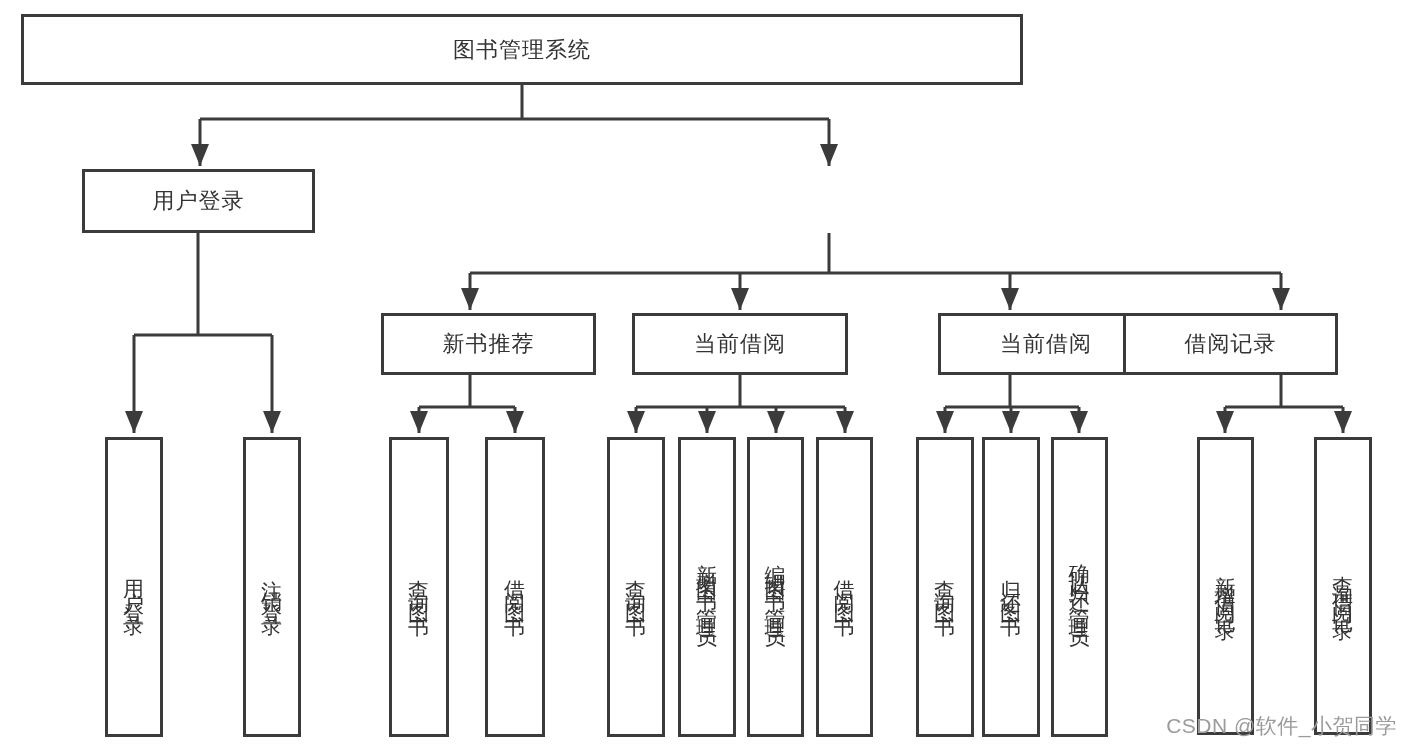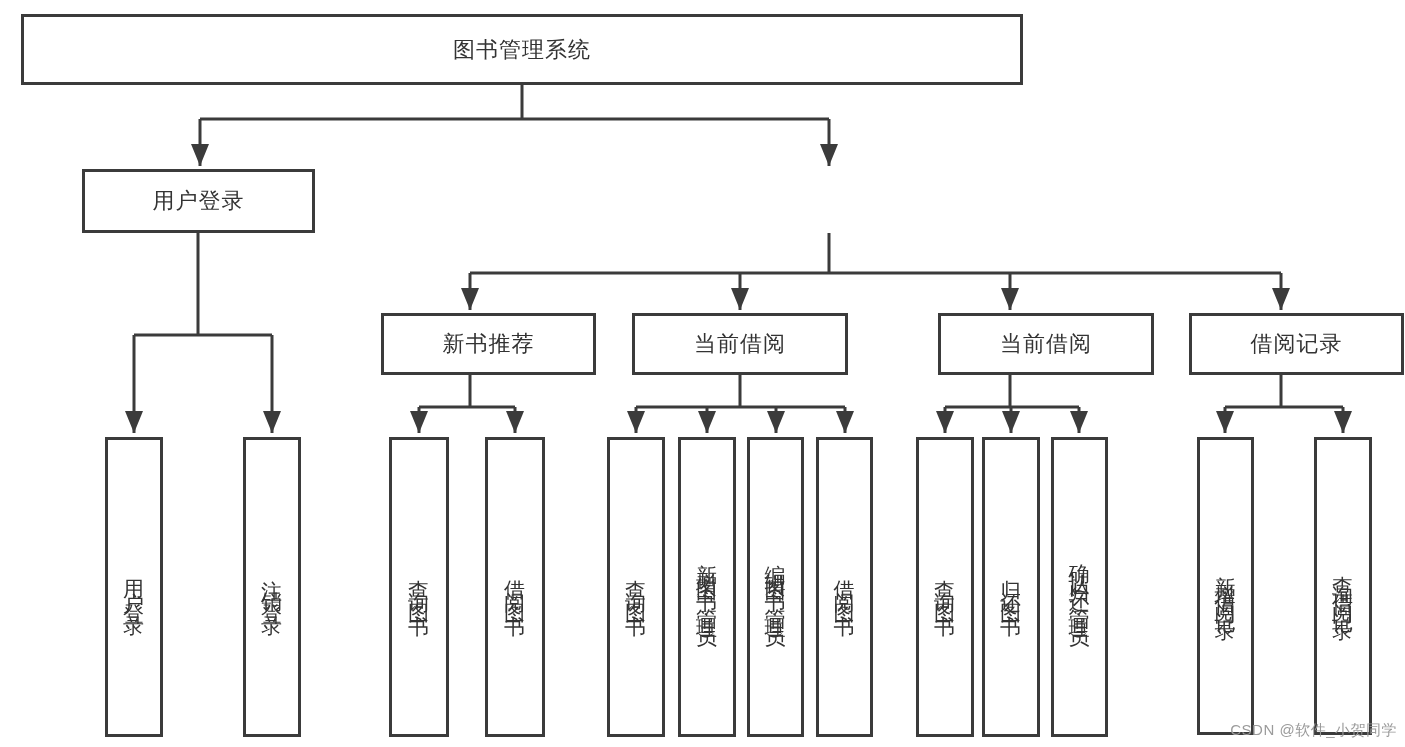--- a/index.html
+++ b/index.html
@@ -43,21 +43,21 @@
     letter-spacing: 12px;
     line-height: 1;
     white-space: nowrap;
   }
   .node.v.long span { letter-spacing: 9px; }
   .node.v.mid span  { letter-spacing: 9px; }
   .watermark {
     position: absolute;
     right: 8px;
     bottom: 7px;
-    font-size: 15px;
+    font-size: 21px;
     color: #9b9b9b;
     letter-spacing: 0.5px;
     white-space: nowrap;
     z-index: 5;
   }
 </style>
 </head>
 <body>
 
 <div class="stage">
@@ -113,21 +113,21 @@
 
   <div class="node h" style="left:381px; top:313px; width:215px; height:62px;">
     <span>新书推荐</span>
   </div>
   <div class="node h" style="left:632px; top:313px; width:216px; height:62px;">
     <span>当前借阅</span>
   </div>
   <div class="node h" style="left:902px; top:313px; width:216px; height:62px;margin-left:36px;">
     <span>当前借阅</span>
   </div>
-  <div class="node h" style="left:1189px; top:313px; width:215px; height:62px;">
+  <div class="node h" style="left:1123px; top:313px; width:215px; height:62px;">
     <span>借阅记录</span>
   </div>
 
   <div class="node v" style="left:105px; top:437px; width:58px; height:300px;">
     <span>用户登录</span>
   </div>
   <div class="node v" style="left:243px; top:437px; width:58px; height:300px;">
     <span>注销登录</span>
   </div>
 

